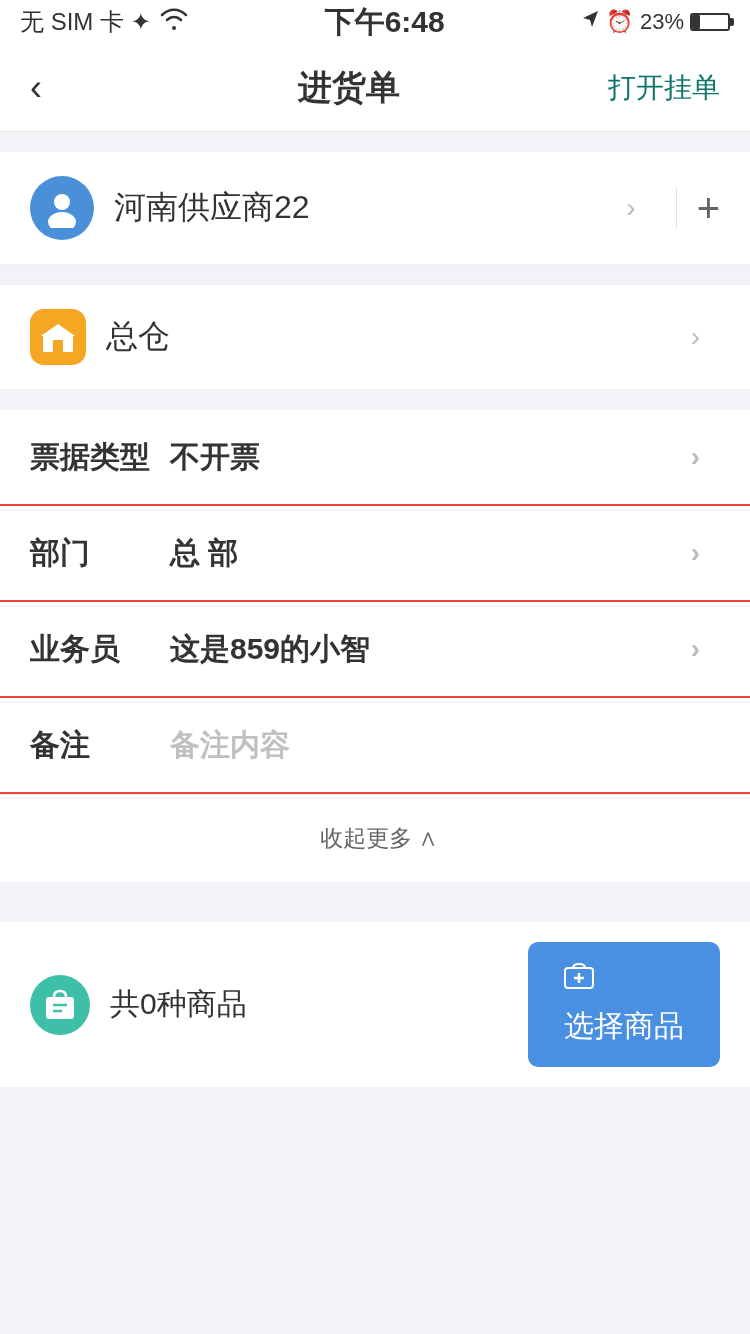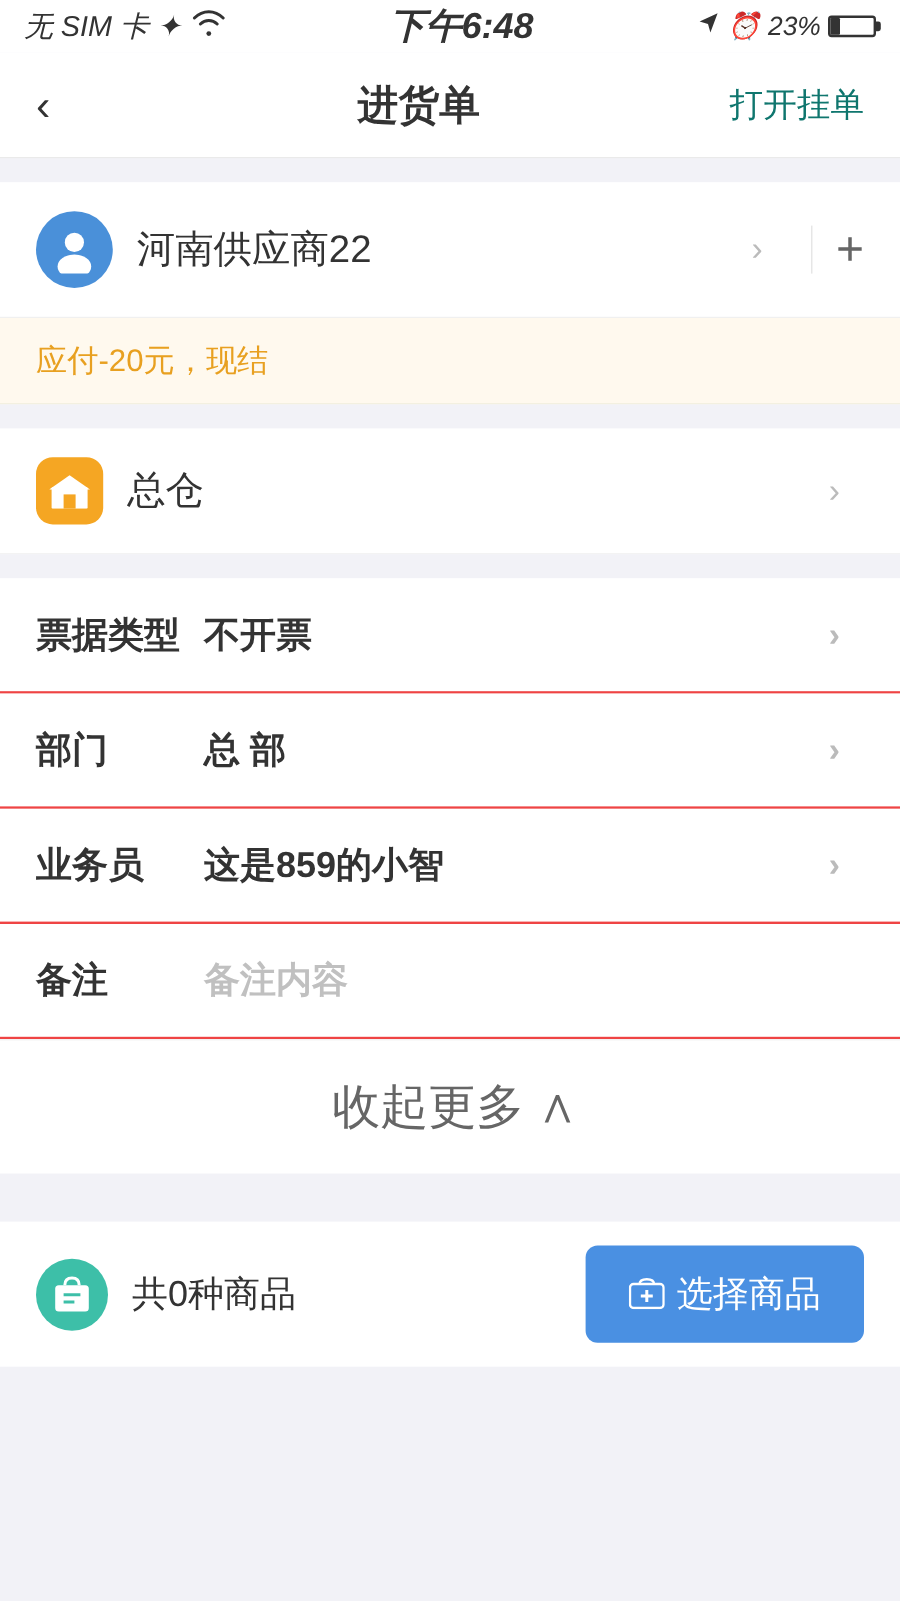--- a/index.html
+++ b/index.html
@@ -16,21 +16,20 @@
     
     .status-bar {
       height: 44px;
       background: #fff;
       display: flex;
       align-items: center;
       justify-content: space-between;
       padding: 0 20px;
       font-size: 24px;
       font-weight: 500;
-      font-style: italic;
     }
     .status-left { display: flex; align-items: center; gap: 8px; }
     .status-center { font-size: 30px; font-weight: 600; }
     .status-right { display: flex; align-items: center; gap: 6px; font-size: 22px; }
     .battery-icon {
       width: 40px; height: 18px;
       border: 2px solid #333;
       border-radius: 3px;
       position: relative;
       display: inline-flex;
@@ -208,21 +207,21 @@
       font-weight: 500;
     }
 
     
     .collapse-toggle {
       background: #fff;
       display: flex;
       align-items: center;
       justify-content: center;
       padding: 28px 0;
-      font-size: 40px;
+      font-size: 23px;
       color: #666;
       cursor: pointer;
       border-top: 1px solid #f0f0f0;
     }
     .collapse-toggle span {
       margin-left: 8px;
     }
 
     
     .bottom-bar {
@@ -248,24 +247,25 @@
       font-size: 30px;
       color: #333;
     }
     .select-product-btn {
       background: #4a90e2;
       color: #fff;
       font-size: 30px;
       border-radius: 10px;
       padding: 20px 36px;
       display: flex;
-      align-items: flex-end;
+      align-items: flex-start;
       gap: 10px;
       cursor: pointer;
       white-space: nowrap;
+      flex-direction: column;
     }
 
     
     .gray-bg {
       background: #f2f2f7;
       flex: 1;
       min-height: 300px;
     }
   </style>
 </head>
@@ -311,21 +311,20 @@
       <svg width="40" height="40" viewBox="0 0 40 40">
         <circle cx="20" cy="14" r="8" fill="white"></circle>
         <ellipse cx="20" cy="34" rx="14" ry="10" fill="white"></ellipse>
       </svg>
     </div>
     <div class="supplier-name">河南供应商22</div>
     <div class="chevron-right">›</div>
     <div class="vertical-divider"></div>
     <div class="add-btn">+</div>
   </div>
-  <div class="notice-banner">应付-20元，现结</div>
 </div>
 
 <div class="section-divider"></div>
 
 <div class="card-section">
   <div class="warehouse-row">
     <div class="warehouse-icon">
       <svg width="34" height="30" viewBox="0 0 34 30">
         <rect x="2" y="12" width="30" height="18" rx="1" fill="white"></rect>
         <polygon points="17,2 0,14 34,14" fill="white"></polygon>

